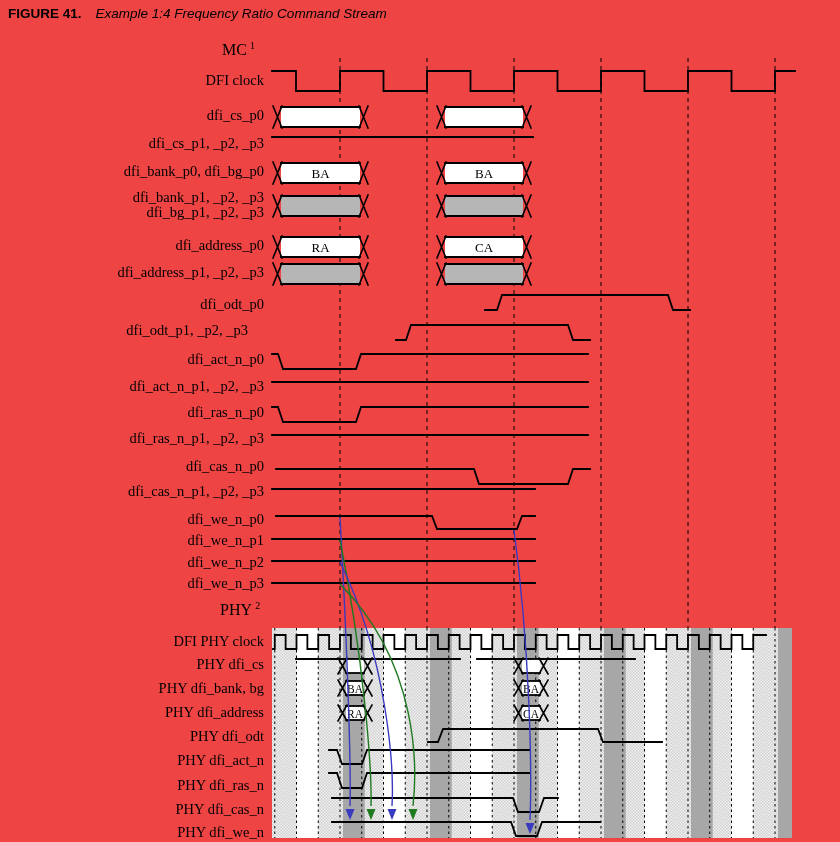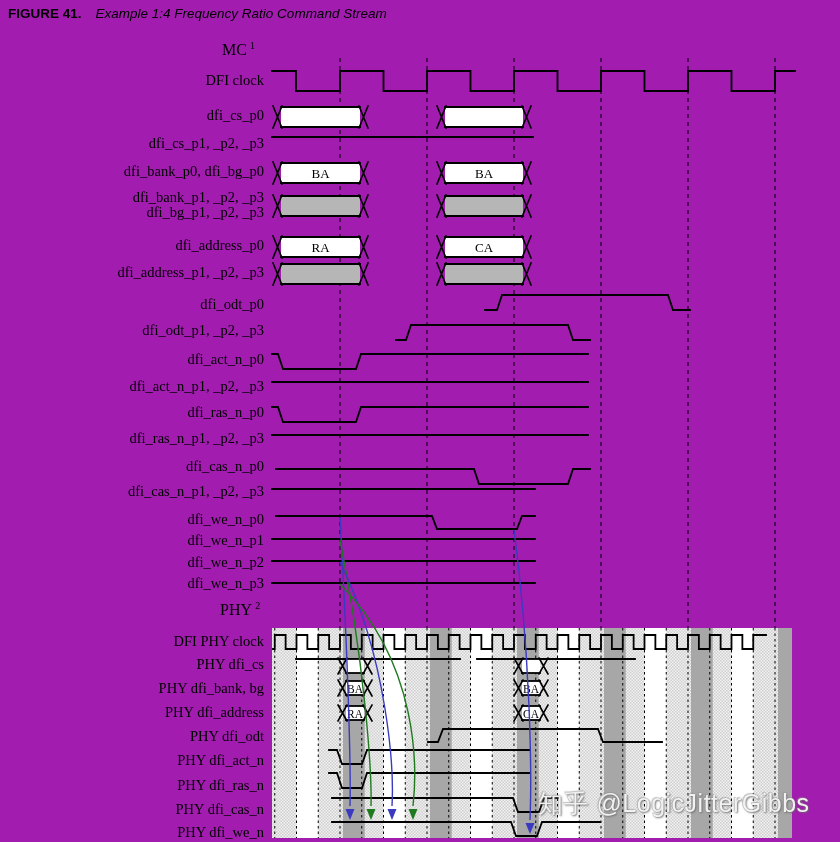--- a/index.html
+++ b/index.html
@@ -1,16 +1,16 @@
 <!DOCTYPE html>
 <html><head>
 <meta charset="utf-8">
 <style>
   html,body{margin:0;padding:0;background:#fff;}
-  #page{position:relative;width:840px;height:842px;background:#a21caf;overflow:hidden;
+  #page{position:relative;width:840px;height:842px;background:#ef4444;overflow:hidden;
         font-family:"Liberation Serif","DejaVu Serif",serif;}
   #fig-caption{position:absolute;left:8px;top:6px;font-family:"Liberation Sans","DejaVu Sans",sans-serif;
         font-size:13.5px;color:#000;}
   #fig-caption .tag{font-weight:bold;}
   #fig-caption .title{font-style:italic;margin-left:14px;}
   .hdr{position:absolute;font-size:16px;color:#000;}
   .hdr sup{font-size:10px;}
   .rowlabel{position:absolute;text-align:right;font-size:14.5px;line-height:15px;color:#000;white-space:nowrap;}
   .rowlabel .nm{font-weight:normal;}
   #wave-svg{position:absolute;left:0;top:0;}
@@ -219,21 +219,21 @@
 
   <div id="labels">
       <div class="rowlabel" style="right: 576px; top: 73px;"><span class="pre">DFI clock</span></div>
       <div class="rowlabel" style="right: 576px; top: 108px;"><span class="nm">dfi_cs_p0</span></div>
       <div class="rowlabel" style="right: 576px; top: 136px;"><span class="nm">dfi_cs_p1, _p2, _p3</span></div>
       <div class="rowlabel" style="right: 576px; top: 164px;"><span class="nm">dfi_bank_p0, dfi_bg_p0</span></div>
       <div class="rowlabel" style="right: 576px; top: 190px;"><span class="nm">dfi_bank_p1, _p2, _p3</span><br><span class="nm nm2">dfi_bg_p1, _p2, _p3</span></div>
       <div class="rowlabel" style="right: 576px; top: 238px;"><span class="nm">dfi_address_p0</span></div>
       <div class="rowlabel" style="right: 576px; top: 265px; margin-left: 24px;"><span class="nm">dfi_address_p1, _p2, _p3</span></div>
       <div class="rowlabel" style="right: 576px; top: 297px;"><span class="nm">dfi_odt_p0</span></div>
-      <div class="rowlabel" style="right: 576px; top: 323px;"><span class="nm">dfi_odt_p1, _p2, _p3</span></div>
+      <div class="rowlabel" style="right: 592px; top: 323px;"><span class="nm">dfi_odt_p1, _p2, _p3</span></div>
       <div class="rowlabel" style="right: 576px; top: 352px; margin-left: 8px;"><span class="nm">dfi_act_n_p0</span></div>
       <div class="rowlabel" style="right: 576px; top: 379px;"><span class="nm">dfi_act_n_p1, _p2, _p3</span></div>
       <div class="rowlabel" style="right: 576px; top: 405px;"><span class="nm">dfi_ras_n_p0</span></div>
       <div class="rowlabel" style="right: 576px; top: 431px;"><span class="nm">dfi_ras_n_p1, _p2, _p3</span></div>
       <div class="rowlabel" style="right: 576px; top: 459px;"><span class="nm">dfi_cas_n_p0</span></div>
       <div class="rowlabel" style="right: 576px; top: 484px;"><span class="nm">dfi_cas_n_p1, _p2, _p3</span></div>
       <div class="rowlabel" style="right: 576px; top: 512px;"><span class="nm">dfi_we_n_p0</span></div>
       <div class="rowlabel" style="right: 576px; top: 533px;"><span class="nm">dfi_we_n_p1</span></div>
       <div class="rowlabel" style="right: 576px; top: 555px;"><span class="nm">dfi_we_n_p2</span></div>
       <div class="rowlabel" style="right: 576px; top: 576px;"><span class="nm">dfi_we_n_p3</span></div>
@@ -241,14 +241,13 @@
       <div class="rowlabel" style="right: 576px; top: 657px;"><span class="pre">PHY </span><span class="nm">dfi_cs</span></div>
       <div class="rowlabel" style="right: 576px; top: 681px;"><span class="pre">PHY </span><span class="nm">dfi_bank, bg</span></div>
       <div class="rowlabel" style="right: 576px; top: 705px;"><span class="pre">PHY </span><span class="nm">dfi_address</span></div>
       <div class="rowlabel" style="right: 576px; top: 729px;"><span class="pre">PHY </span><span class="nm">dfi_odt</span></div>
       <div class="rowlabel" style="right: 576px; top: 753px;"><span class="pre">PHY </span><span class="nm">dfi_act_n</span></div>
       <div class="rowlabel" style="right: 576px; top: 778px;"><span class="pre">PHY </span><span class="nm">dfi_ras_n</span></div>
       <div class="rowlabel" style="right: 576px; top: 802px;"><span class="pre">PHY </span><span class="nm">dfi_cas_n</span></div>
       <div class="rowlabel" style="right: 576px; top: 825px;"><span class="pre">PHY </span><span class="nm">dfi_we_n</span></div>
     </div>
 
-  <div id="watermark">知乎 @LogicJitterGibbs</div>
 </div>
 
 </body></html>

